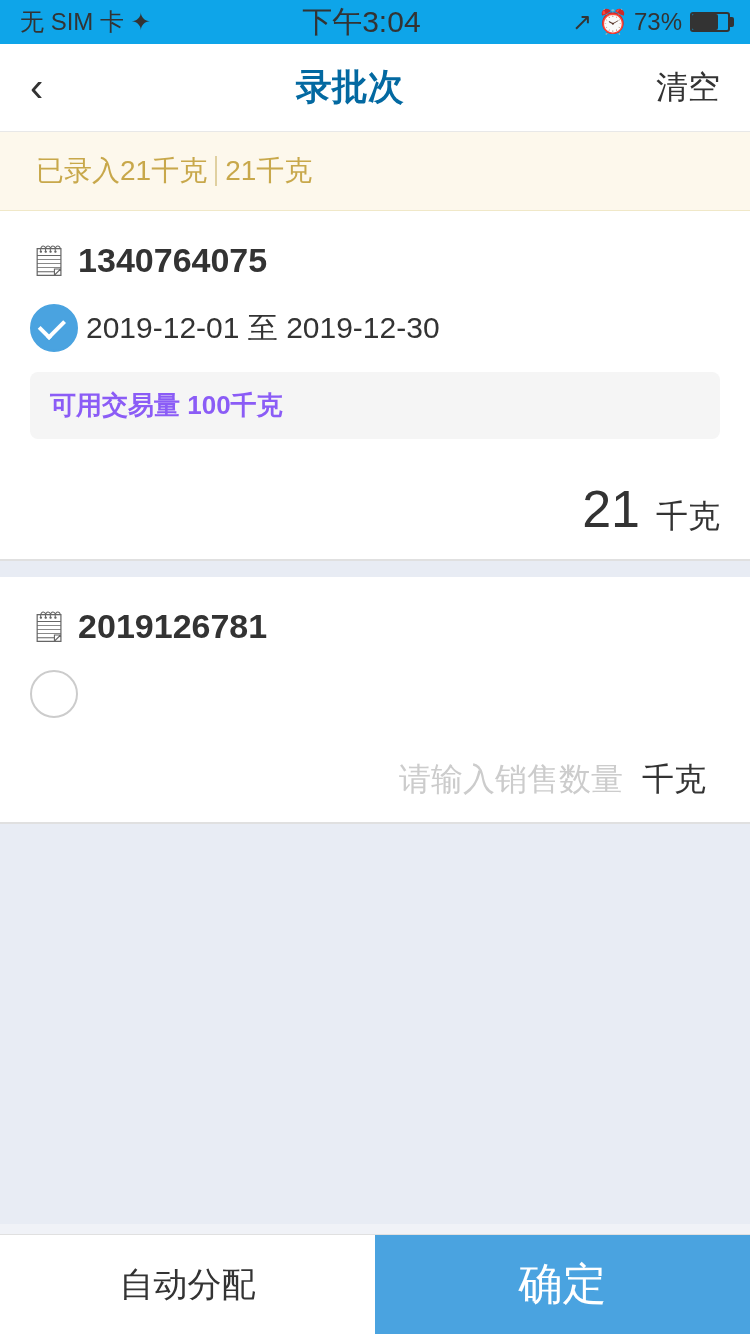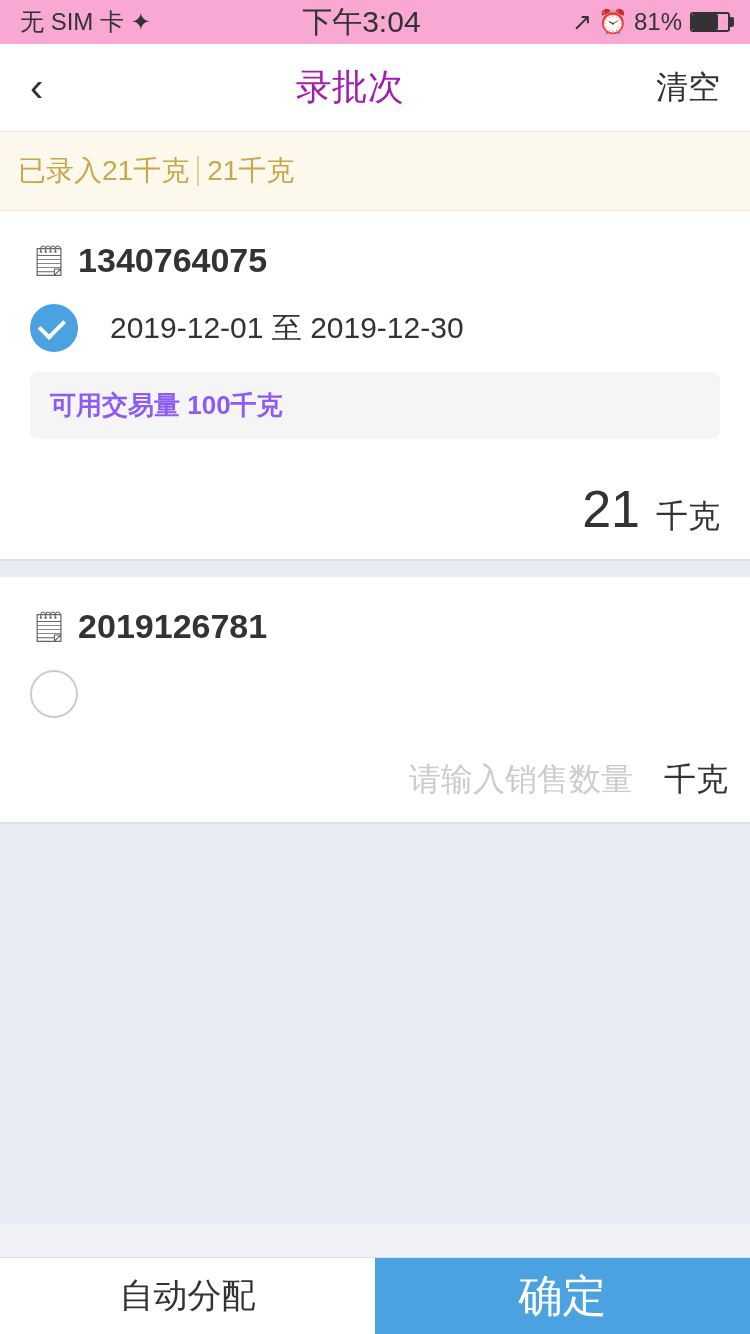--- a/index.html
+++ b/index.html
@@ -9,21 +9,21 @@
       min-height: 1334px;
       font-family: -apple-system, "PingFang SC", "Helvetica Neue", Arial, sans-serif;
       background: #f0f2f7;
       font-size: 28px;
       color: #333;
     }
 
     
     .status-bar {
       height: 44px;
-      background: #f9a8d4;
+      background: #0ea5e9;
       display: flex;
       align-items: center;
       justify-content: space-between;
       padding: 0 20px;
       font-size: 24px;
       font-weight: 500;
     }
     .status-left { display: flex; align-items: center; gap: 8px; }
     .status-center { font-size: 30px; font-weight: 400; }
     .status-right { display: flex; align-items: center; gap: 6px; font-size: 24px; }
@@ -38,33 +38,33 @@
       padding: 0 30px;
       border-bottom: 1px solid #e8e8e8;
     }
     .nav-back {
       font-size: 40px;
       color: #333;
       cursor: pointer;
     }
     .nav-title {
       font-size: 36px;
-      font-weight: 400;
-      color: #a21caf;
+      font-weight: 700;
+      color: #0369a1;
     }
     .nav-action {
       font-size: 32px;
       color: #333;
       cursor: pointer;
     }
 
     
     .info-banner {
       background: #fdf8ec;
-      padding: 20px 18px;
+      padding: 20px 36px;
       display: flex;
       align-items: center;
       gap: 8px;
       border-bottom: 1px solid #f0e8c8;
     }
     .info-label {
       font-size: 28px;
       color: #c8a84b;
     }
     .info-divider {
@@ -100,21 +100,21 @@
     }
     .batch-id {
       font-size: 34px;
       font-weight: 600;
       color: #333;
     }
 
     .batch-date-row {
       display: flex;
       align-items: center;
-      gap: 32px;
+      gap: 8px;
       margin-bottom: 20px;
       margin-top: 24px;
     }
 
     .radio-circle {
       width: 48px;
       height: 48px;
       border-radius: 50%;
       border: 2px solid #ccc;
       background: #fff;
@@ -176,23 +176,23 @@
     .section-divider {
       height: 16px;
       background: #e8ecf4;
     }
 
     
     .quantity-input-row {
       display: flex;
       align-items: baseline;
       justify-content: flex-end;
-      padding: 20px 22px;
-      background: #fff;
-      gap: 16px;
+      padding: 20px 44px;
+      background: #fff;
+      gap: 4px;
       border-bottom: 2px solid #e0e0e0;
     }
     .quantity-input {
       border: none;
       outline: none;
       font-size: 32px;
       color: #ccc;
       text-align: right;
       background: transparent;
       min-width: 200px;
@@ -210,21 +210,21 @@
       background: #e8ecf4;
       flex: 1;
       min-height: 400px;
     }
 
     
     .bottom-bar {
       position: fixed;
       bottom: 0;
       width: 750px;
-      height: 77px;
+      height: 100px;
       display: flex;
       background: #fff;
       border-top: 1px solid #e0e0e0;
       margin-top: 44px;
     }
     .btn-auto {
       flex: 1;
       height: 100%;
       background: #fff;
       border: none;
@@ -256,21 +256,21 @@
 <body>
 
 <div class="status-bar">
   <div class="status-left">
     <span>无 SIM 卡 ✦</span>
   </div>
   <div class="status-center">下午3:04</div>
   <div class="status-right">
     <span>↗</span>
     <span>⏰</span>
-    <span>81%</span>
+    <span>73%</span>
     <span style="display:inline-block;width:40px;height:20px;border:2px solid #333;border-radius:3px;position:relative;margin-left:2px;">
       <span style="display:block;width:73%;height:100%;background:#333;border-radius:2px;"></span>
       <span style="position:absolute;right:-6px;top:50%;transform:translateY(-50%);width:4px;height:10px;background:#333;border-radius:0 2px 2px 0;"></span>
     </span>
   </div>
 </div>
 
 <div class="nav-bar">
   <span class="nav-back">‹</span>
   <span class="nav-title">录批次</span>

